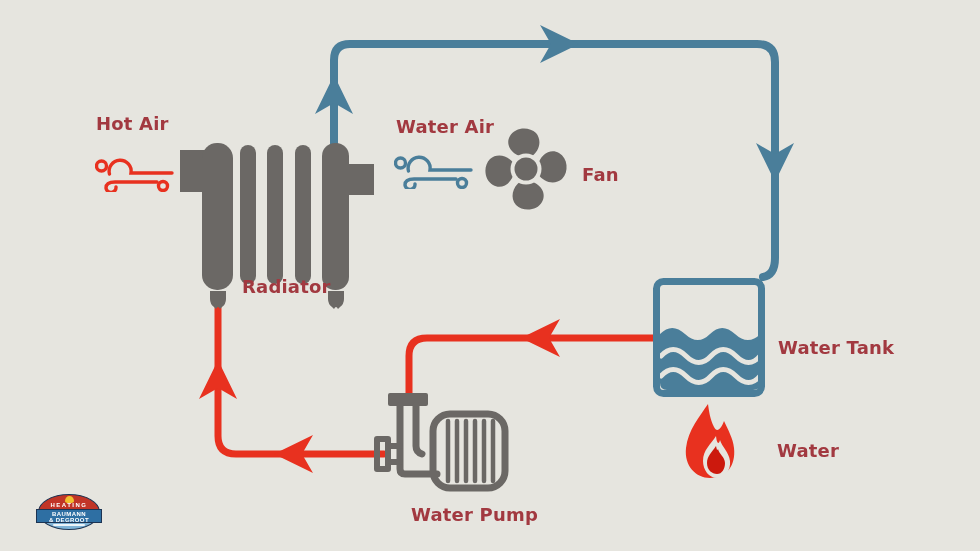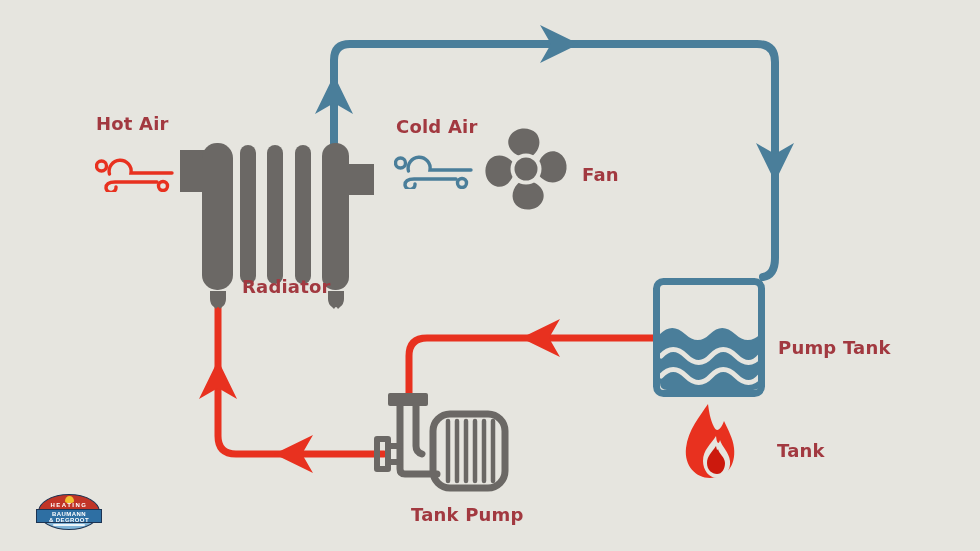--- a/index.html
+++ b/index.html
@@ -141,26 +141,26 @@
     <circle cx="68" cy="40" r="4.5"></circle>
   </svg>
   <svg class="wind cold" style="left:394px;top:143px" viewBox="0 0 80 46" xmlns="http://www.w3.org/2000/svg">
     <circle cx="6.5" cy="20" r="5"></circle>
     <path d="M14.5 28 A11 11 0 1 1 36 27 H77"></path>
     <path d="M62 36 H20 Q11 36 11 42 A5 5 0 1 0 21 41"></path>
     <circle cx="68" cy="40" r="4.5"></circle>
   </svg>
 
   <div class="label" style="left:96px;top:113px">Hot Air</div>
-  <div class="label" style="left:396px;top:116px">Cold Air</div>
+  <div class="label" style="left:396px;top:116px">Water Air</div>
   <div class="label" style="left:582px;top:164px">Fan</div>
   <div class="label" style="left:242px;top:276px">Radiator</div>
-  <div class="label" style="left:778px;top:337px">Pump Tank</div>
-  <div class="label" style="left:777px;top:440px">Tank</div>
-  <div class="label" style="left:411px;top:504px">Tank Pump</div>
+  <div class="label" style="left:778px;top:337px">Water Tank</div>
+  <div class="label" style="left:777px;top:440px">Water</div>
+  <div class="label" style="left:411px;top:504px">Water Pump</div>
 
   <div class="logo">
     <div class="logo-oval">
       <div class="logo-flame"></div>
       <div class="logo-heating">HEATING</div>
       <div class="logo-wave"></div>
     </div>
     <div class="logo-band">
       <div>BAUMANN</div>
       <div>&amp; DEGROOT</div>

